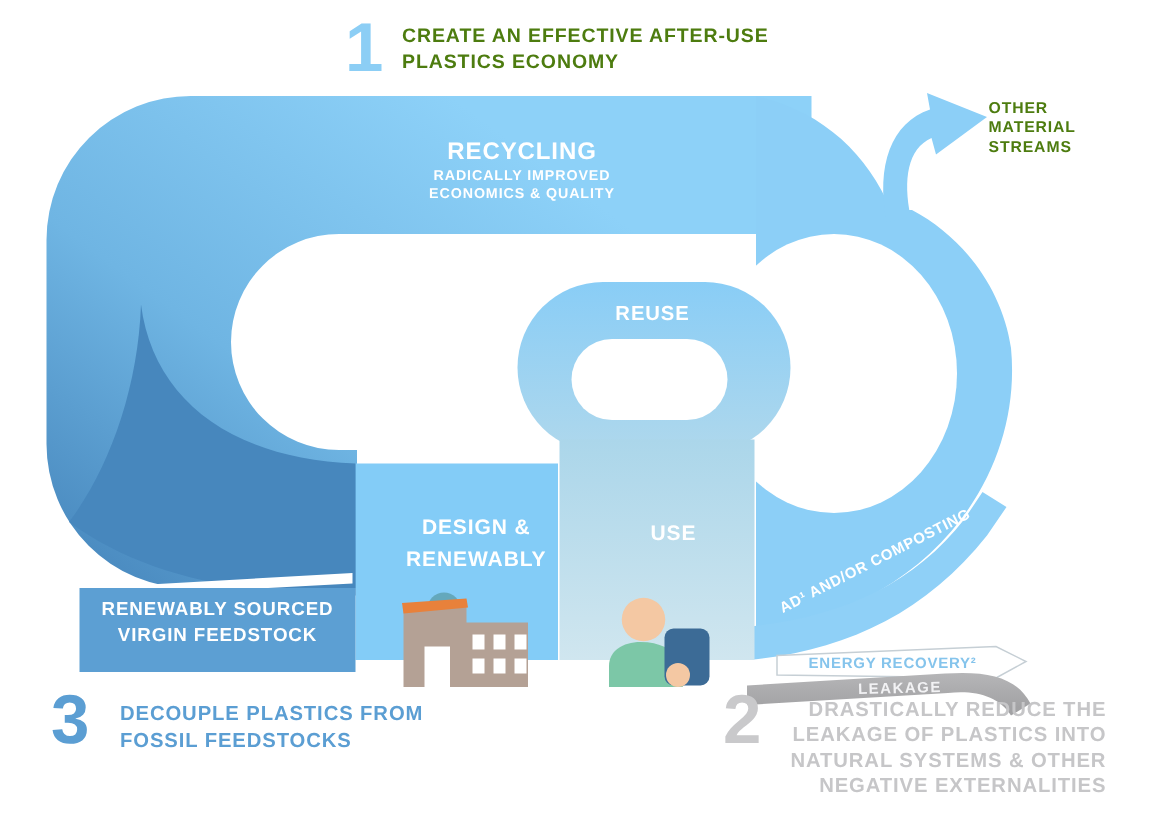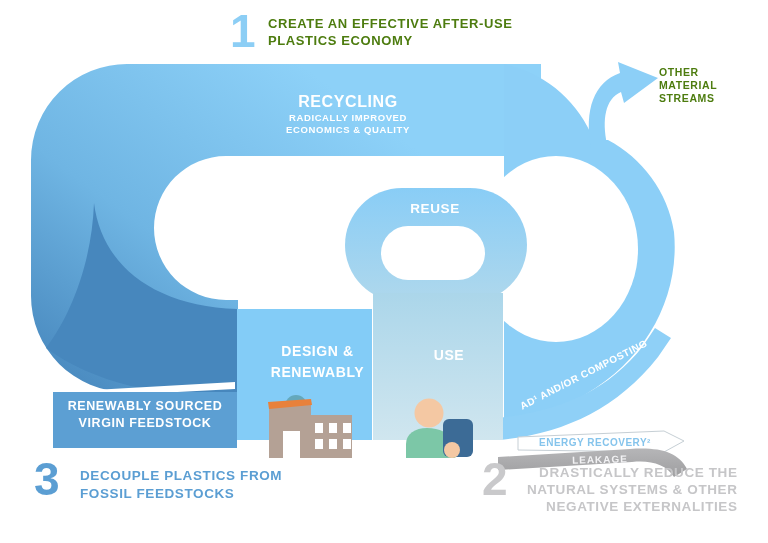--- a/index.html
+++ b/index.html
@@ -146,17 +146,18 @@
 
   <div class="bignum" id="step3-num">3</div>
   <div class="lbl mblue" id="step3-text">
     <span class="line">DECOUPLE PLASTICS FROM</span>
     <span class="line">FOSSIL FEEDSTOCKS</span>
   </div>
 
   <div class="bignum" id="step2-num">2</div>
   <div class="lbl gray" id="step2-text">
     <span class="line">DRASTICALLY REDUCE THE</span>
+    <span class="line">LEAKAGE OF PLASTICS INTO</span>
     <span class="line">NATURAL SYSTEMS &amp; OTHER</span>
     <span class="line">NEGATIVE EXTERNALITIES</span>
   </div>
 
 </div>
 
 </body></html>

